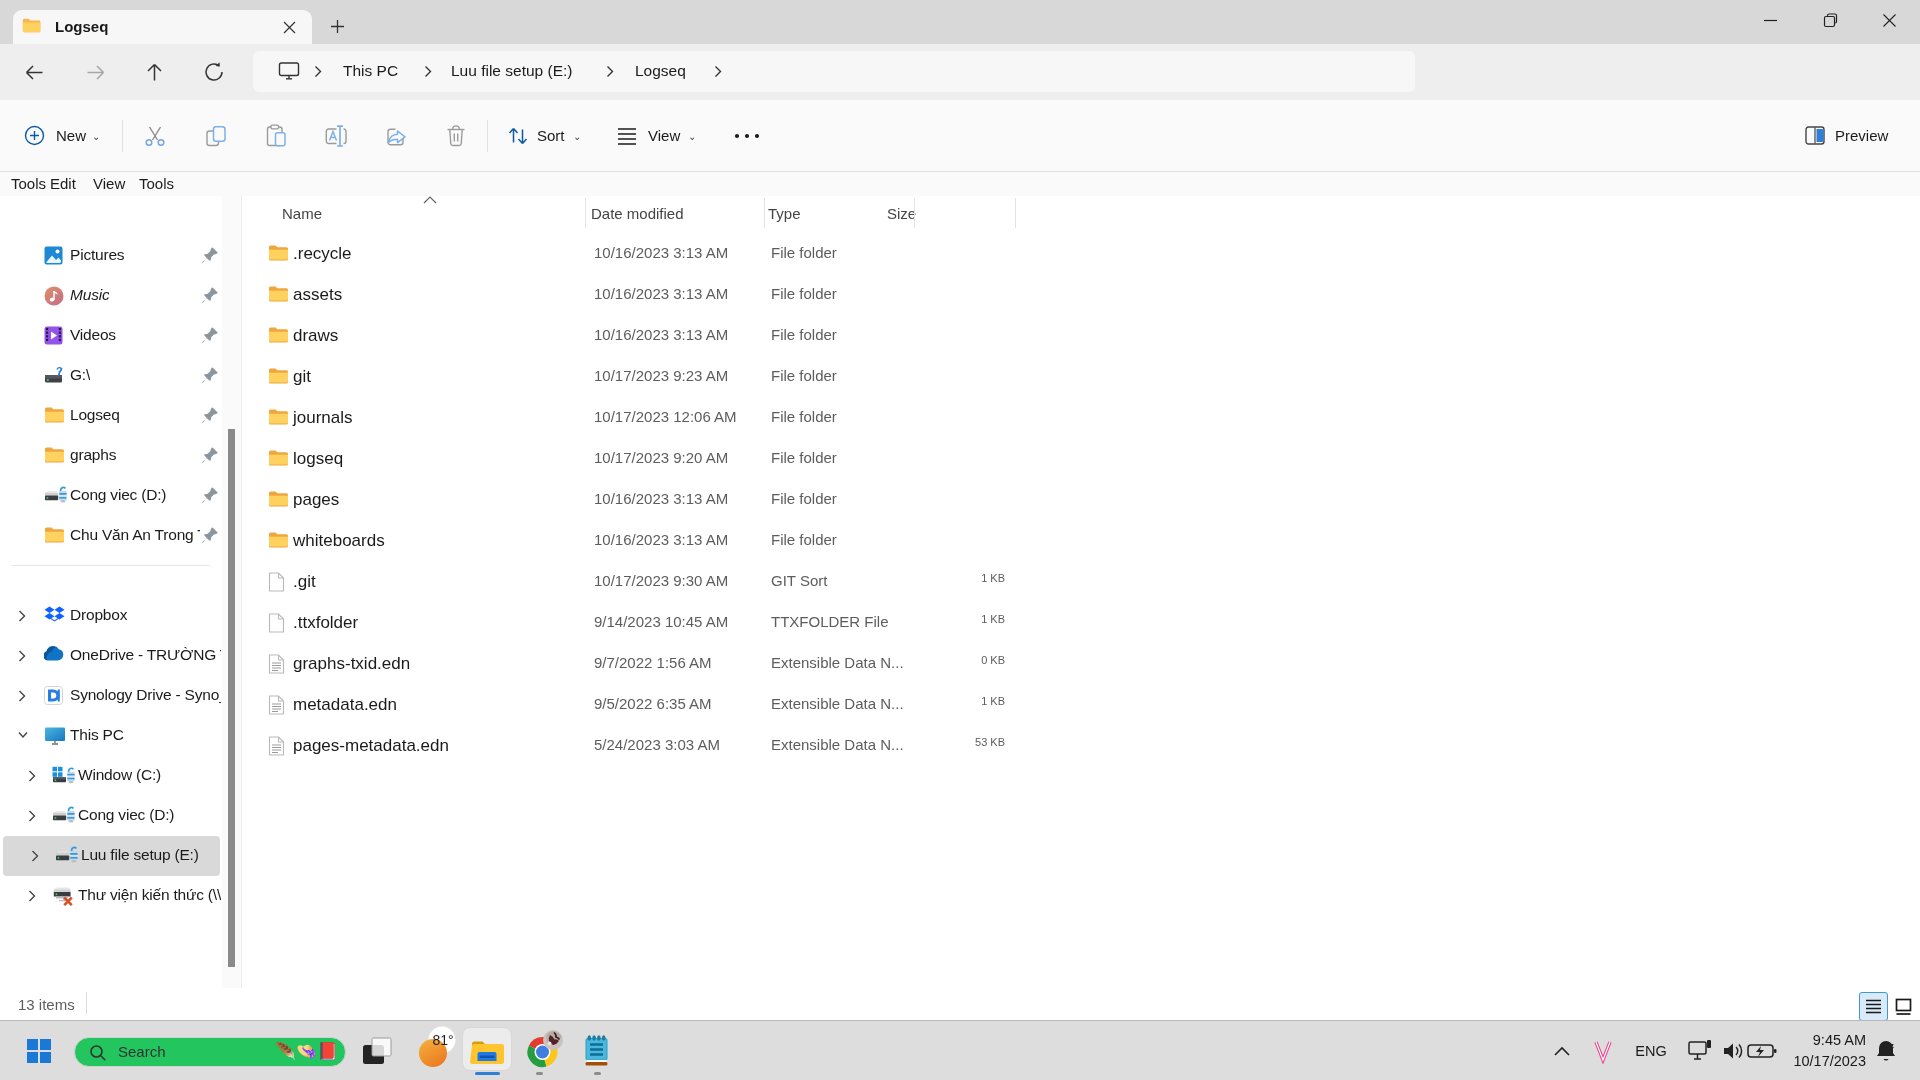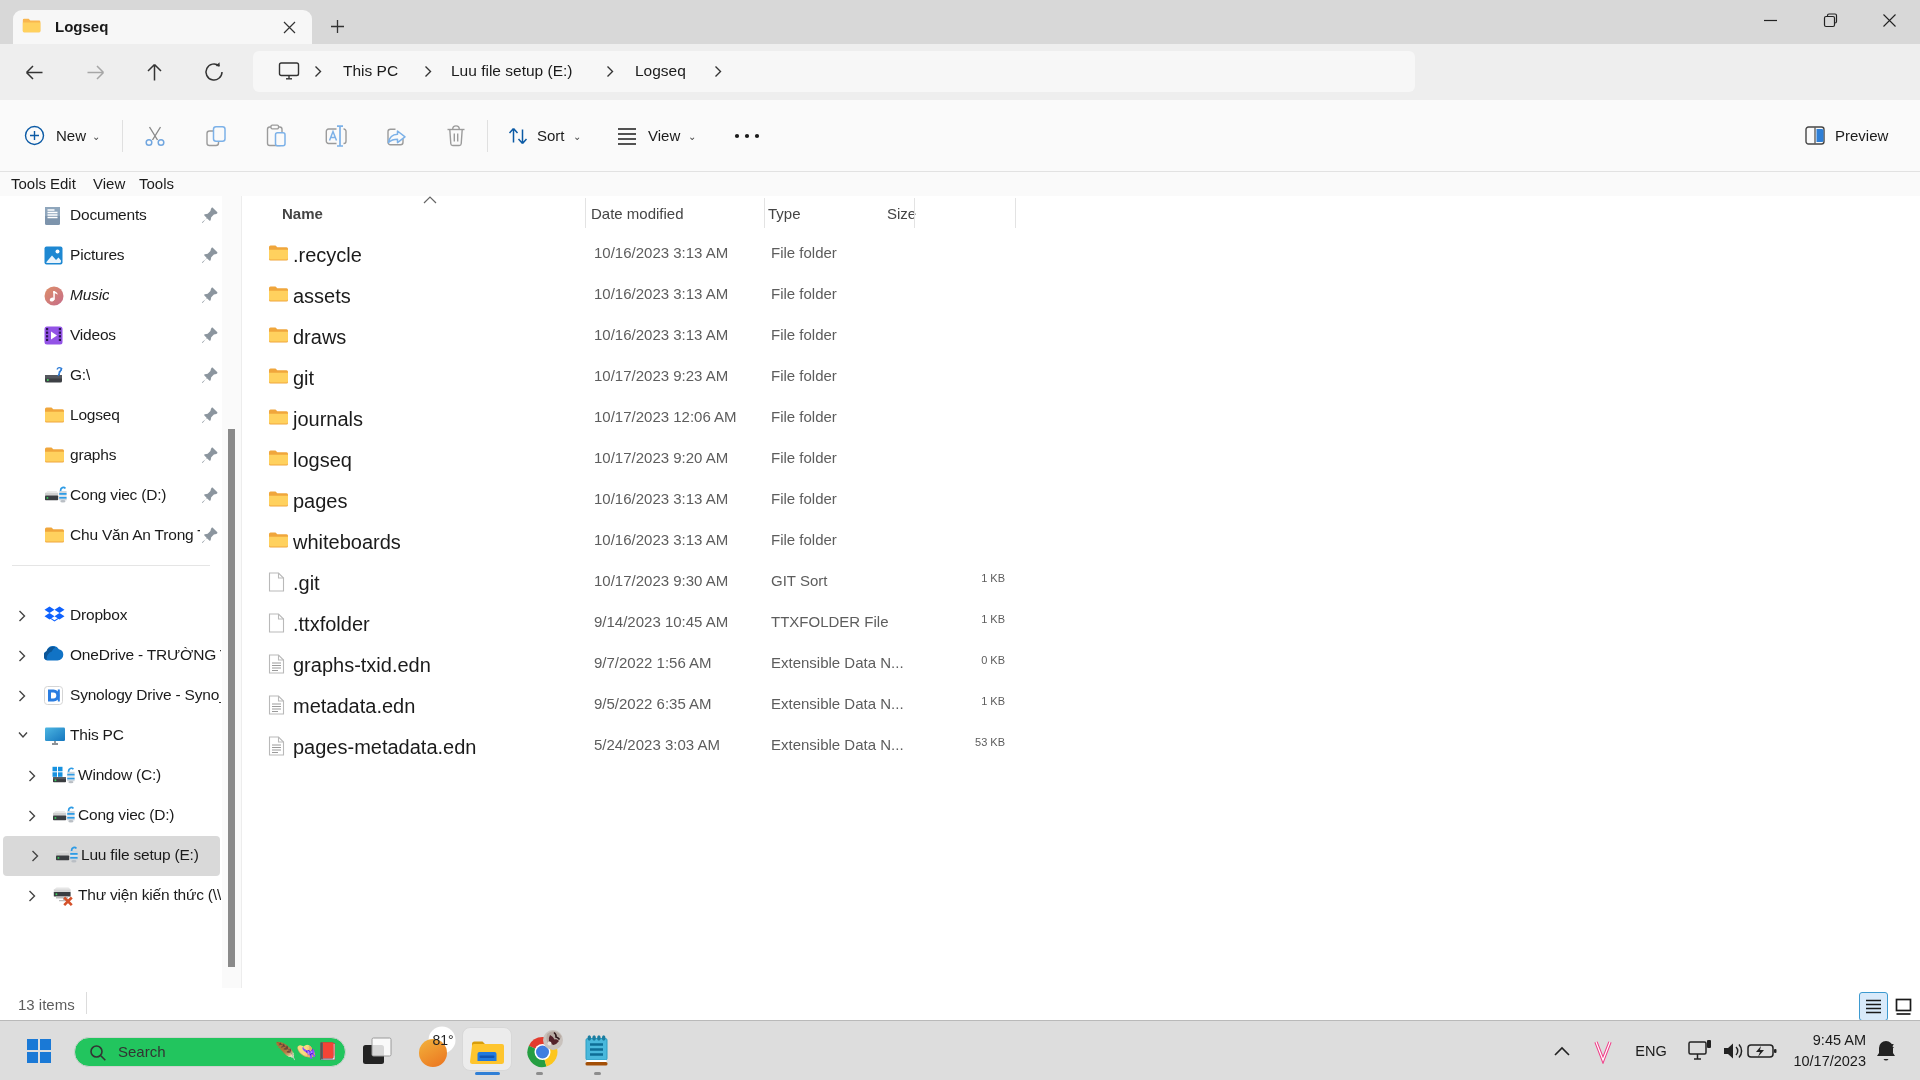--- a/index.html
+++ b/index.html
@@ -44,21 +44,21 @@
 #sidesep { position:absolute; left:12px; top:369px; width:198px; height:1px; background:#e5e5e5; }
 #sscroll { position:absolute; left:222px; top:0; width:19px; height:792px; background:#fafafa; }
 #sthumb { position:absolute; left:6px; top:233px; width:7px; height:538px; background:#8a8a8a; border-radius:0px; }
 #fareadiv { position:absolute; left:241px; top:0; width:1px; height:792px; background:#ededed; }
 
 #filehead { position:absolute; left:241px; top:0; width:1679px; height:38px; }
 .hcol { position:absolute; top:9px; font-size:15px; color:#454545; }
 .hline { position:absolute; top:2px; width:1px; height:30px; background:#e3e3e3; }
 .frow { position:absolute; left:250px; width:1200px; height:41px; }
 .frow .icon { position:absolute; left:18px; top:10px; }
-.frow .fname { position:absolute; left:43px; top:10px; font-size:20px; color:#1b1b1b; }
+.frow .fname { position:absolute; left:43px; top:10px; font-size:17px; color:#1b1b1b; }
 .frow .fdate { position:absolute; left:344px; top:10px; font-size:15px; color:#5d5d5d; }
 .frow .ftype { position:absolute; left:521px; top:10px; font-size:15px; color:#5d5d5d; }
 .frow .fsize { position:absolute; left:630px; top:10px; width:125px; text-align:right; font-size:11px; color:#5d5d5d; }
 
 #statusbar { left:0; top:988px; width:1920px; height:32px; background:#ffffff; }
 #statusbar .items { position:absolute; left:18px; top:8px; font-size:15px; color:#5d5d5d; }
 #statusbar .sep { position:absolute; left:86px; top:4px; width:1px; height:22px; background:#dcdcdc; }
 .viewtoggle1 { position:absolute; left:1859px; top:4px; width:29px; height:29px; background:#d9eafa; border:1px solid #3d9ad0; border-radius:3px; display:flex; align-items:center; justify-content:center;}
 .viewtoggle2 { position:absolute; left:1890px; top:4px; width:27px; height:29px; display:flex; align-items:center; justify-content:center;}
 
@@ -225,31 +225,20 @@
 
 <div class="abs" id="menubar">
   <span style="left:11px;">Tools</span>
   <span style="left:50px;">Edit</span>
   <span style="left:93px;">View</span>
   <span style="left:139px;">Tools</span>
 </div>
 
 <div class="abs" id="content">
   <div id="sidebar">
-      <div class="srow" style="top: 0px;">
-        <svg class="sicon" width="17" height="20" viewBox="0 0 17 20">
-          <rect x="1" y="1" width="15" height="18" rx="1.5" fill="#7d94ac"></rect>
-          <rect x="1" y="1" width="15" height="9" fill="#8fa6bc"></rect>
-          <path d="M3.5 4 h7 M3.5 6.5 h10 M3.5 9 h10 M3.5 11.5 h10" stroke="#fff" stroke-width="1.3"></path>
-        </svg>
-        <span class="slabel slp">Documents</span>
-        <svg class="pin" width="16" height="18" viewBox="0 0 16 18">
-          <path d="M9.6 0.9 c0.4-0.4 1-0.4 1.4 0 l4.1 4.1 c0.4 0.4 0.4 1 0 1.4 l-0.9 0.5 -2.3 0.6 -2.7 2.7 -0.5 2.8 c-0.1 0.8-0.9 1-1.4 0.5 l-2.6-2.6 -3.5 4.4 -0.9 0.7 -0.4-0.4 0.7-0.9 4.4-3.5 -2.6-2.6 c-0.5-0.5-0.3-1.3 0.5-1.4 l2.8-0.5 2.7-2.7 0.6-2.3 z" fill="#8b959e"></path>
-        </svg>
-      </div>
       <div class="srow" style="top: 40px;">
         <svg class="sicon" width="19" height="19" viewBox="0 0 19 19">
           <rect x="0.5" y="0.5" width="18" height="18" rx="2" fill="#1e88d2"></rect>
           <circle cx="13.5" cy="5.5" r="2" fill="#fff"></circle>
           <path d="M2 16.5 l6-7 4 4.5 2.5-2.5 2.5 3 v1 a1.5 1.5 0 0 1-1.5 1.5 h-12 z" fill="#eaf4fb"></path>
         </svg>
         <span class="slabel slp">Pictures</span>
         <svg class="pin" width="16" height="18" viewBox="0 0 16 18">
           <path d="M9.6 0.9 c0.4-0.4 1-0.4 1.4 0 l4.1 4.1 c0.4 0.4 0.4 1 0 1.4 l-0.9 0.5 -2.3 0.6 -2.7 2.7 -0.5 2.8 c-0.1 0.8-0.9 1-1.4 0.5 l-2.6-2.6 -3.5 4.4 -0.9 0.7 -0.4-0.4 0.7-0.9 4.4-3.5 -2.6-2.6 c-0.5-0.5-0.3-1.3 0.5-1.4 l2.8-0.5 2.7-2.7 0.6-2.3 z" fill="#8b959e"></path>
         </svg>
@@ -472,21 +461,21 @@
         </svg>
         <span class="slabel2">Luu file setup (E:)</span>
       </div>
     </div>
   <div id="sidesep"></div>
   <div id="sscroll">
       <div id="sthumb"></div>
     </div>
   <div id="fareadiv"></div>
   <div id="filehead">
-    <span class="hcol" style="left:41px;font-weight:bold;">Name</span>
+    <span class="hcol" style="left:41px;">Name</span>
     <svg style="position:absolute;left:182px;top:0px;" width="14" height="8" viewBox="0 0 14 8">
         <path d="M1 7 l6-6 6 6" stroke="#666" stroke-width="1.2" fill="none"></path>
       </svg>
     <span class="hcol" style="left:350px;">Date modified</span>
     <span class="hcol" style="left:527px;">Type</span>
     <span class="hcol" style="left:646px;">Size</span>
     <div class="hline" style="left:344px;"></div>
     <div class="hline" style="left:523px;"></div>
     <div class="hline" style="left:673px;"></div>
     <div class="hline" style="left:774px;"></div>

